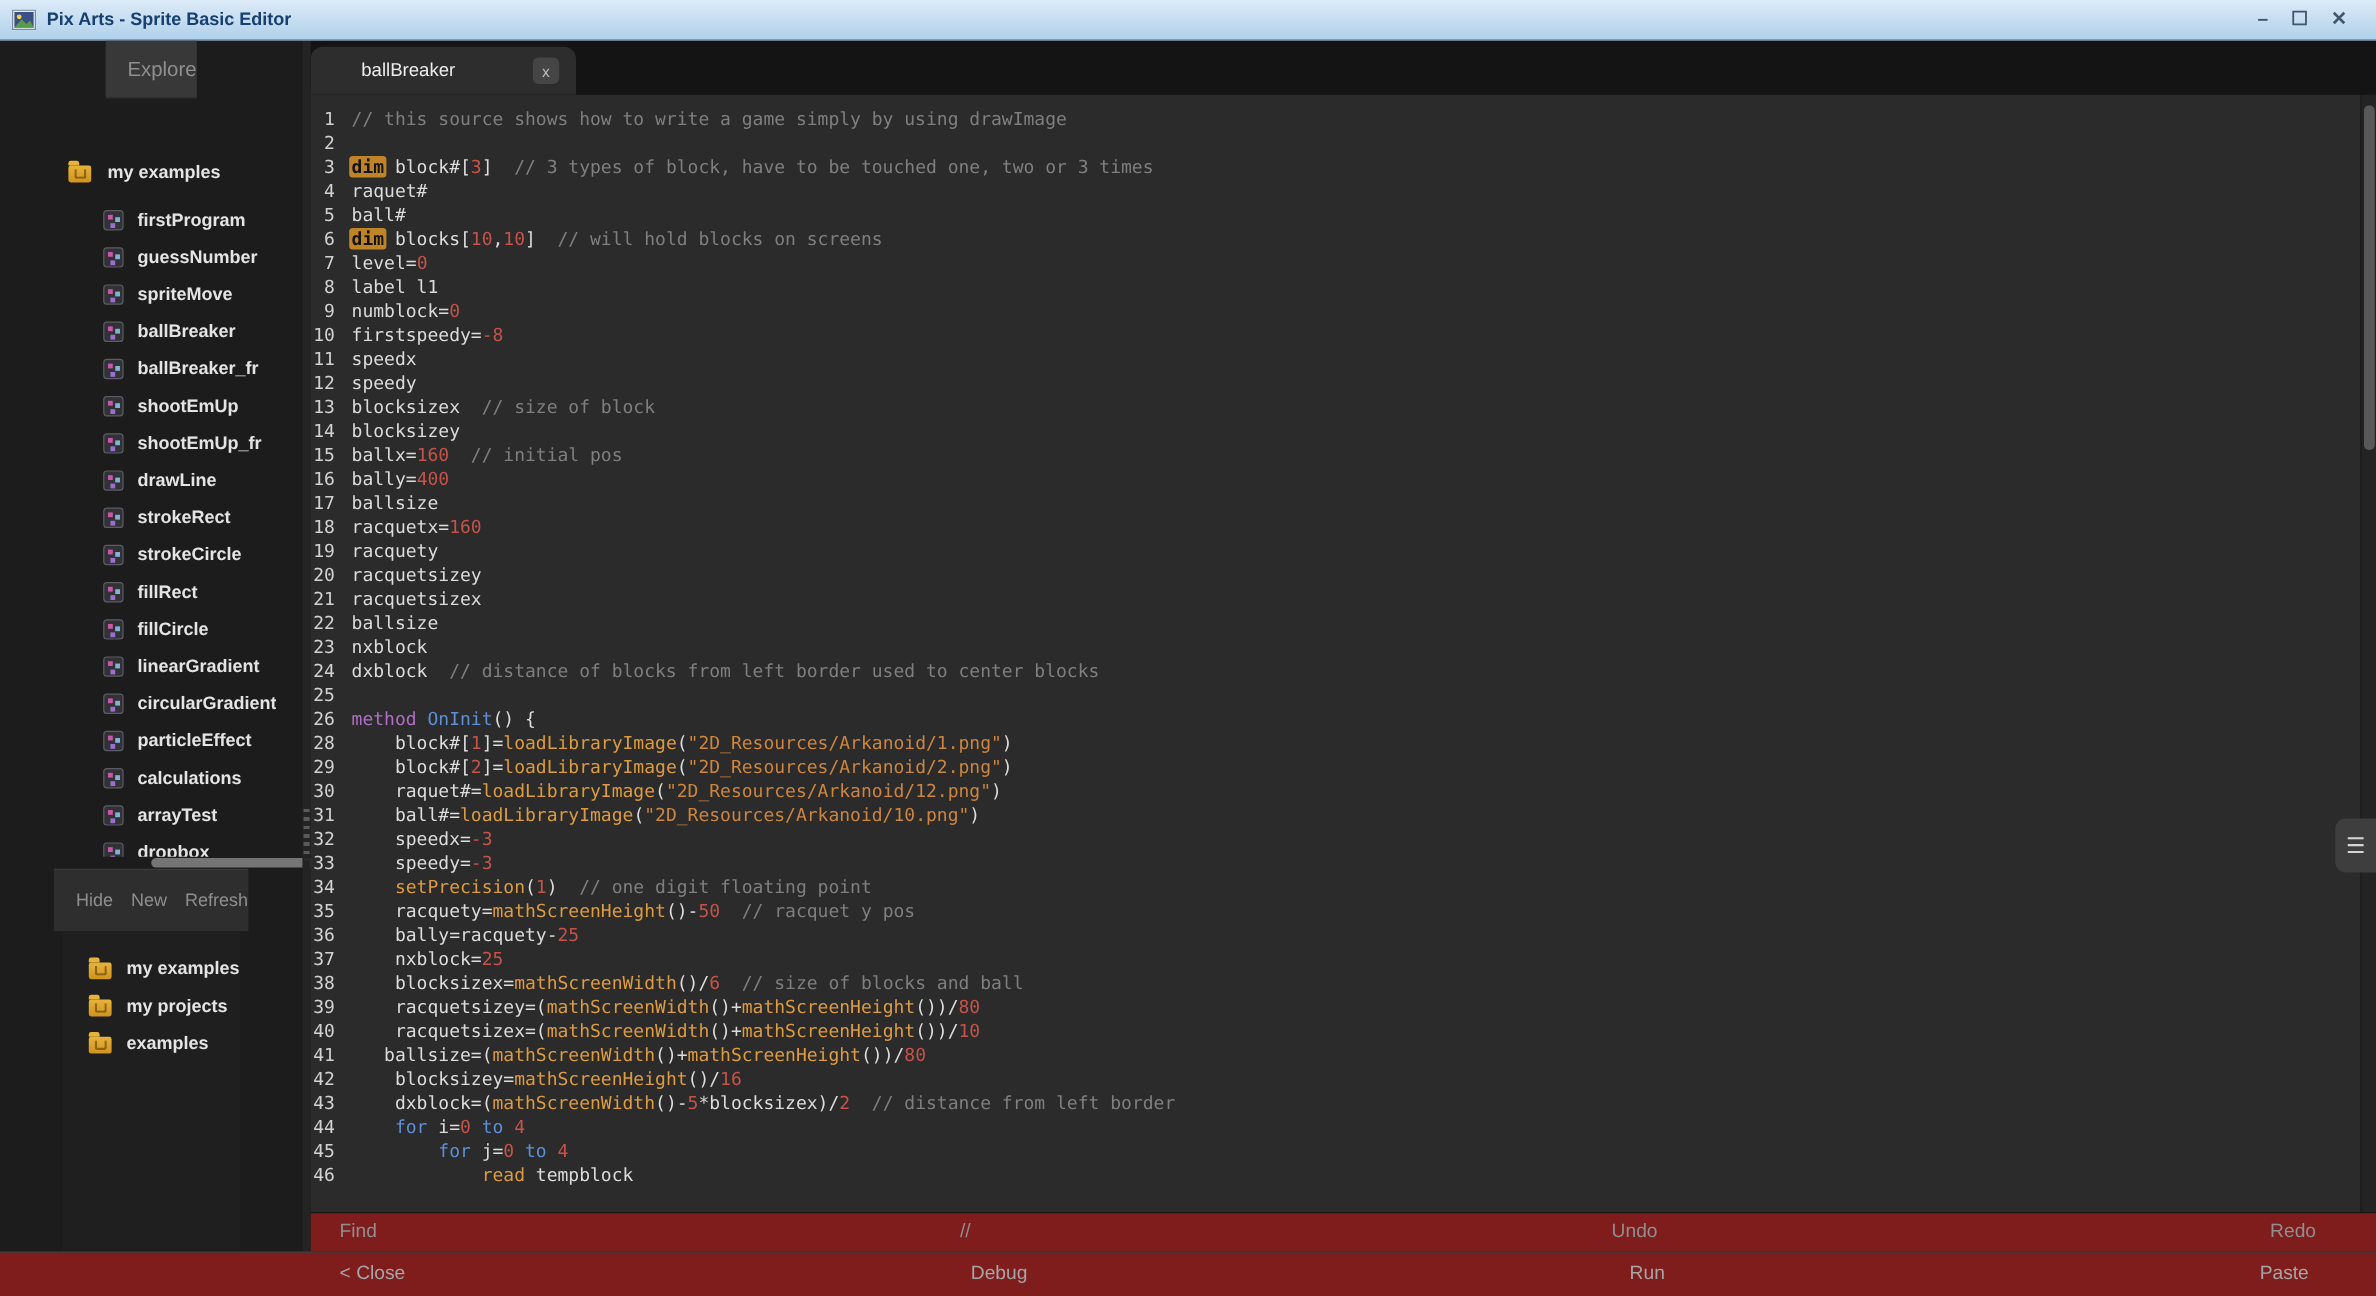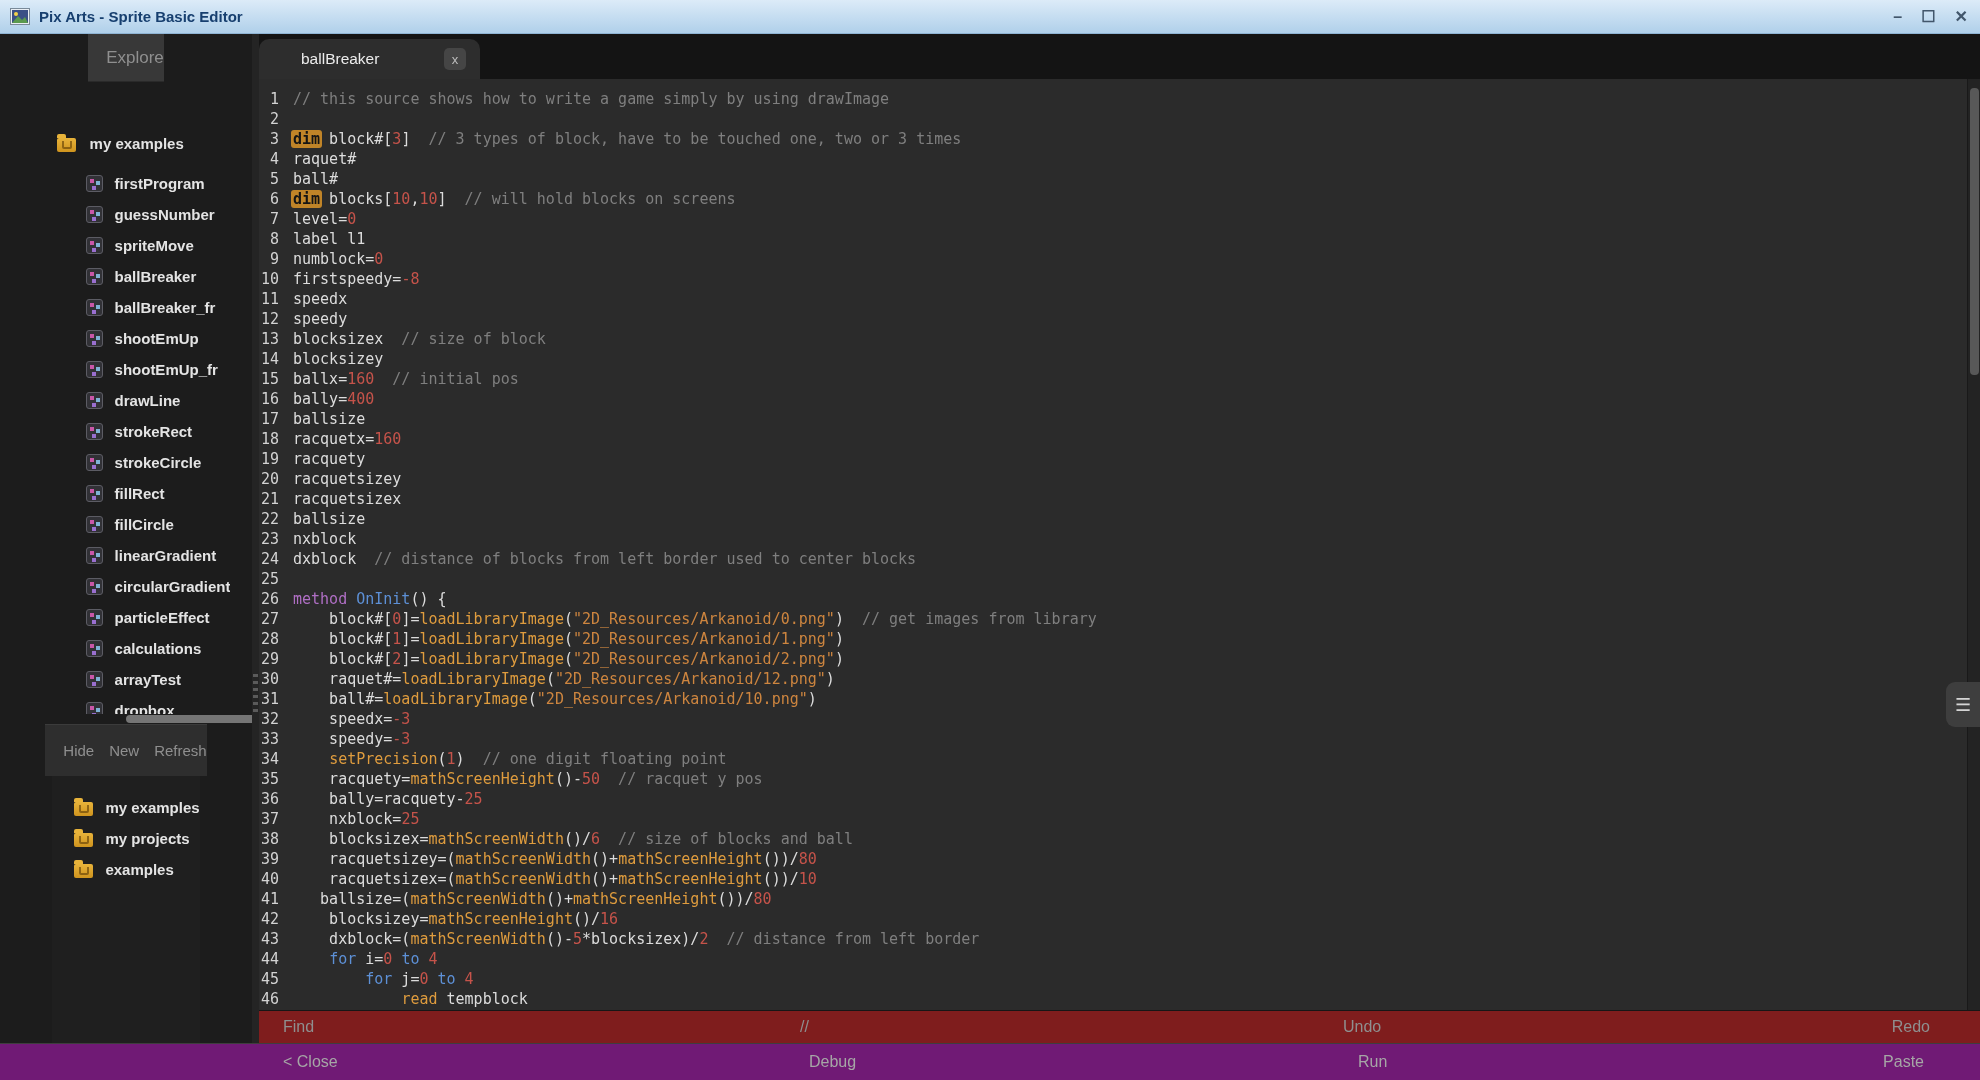--- a/index.html
+++ b/index.html
@@ -2,21 +2,21 @@
 <html style="--titlebar-top: #dcebf8; --titlebar-bottom: #b0d0ea; --title-text: #173f6f; --editor-bg: #2b2b2b; --line-number: #d2d2d2; --folder: #e8b33a; --tok-d: #dcdcdc; --tok-c: #7f7f7f; --tok-n: #c5534a; --tok-s: #cd853f; --tok-f: #df9c3e; --tok-kd-bg: #c08428; --tok-kd-fg: #141414; --tok-km: #b06fc5; --tok-kb: #5d90d6;"><head>
 <meta charset="utf-8">
 <style>
   * { box-sizing: border-box; margin: 0; padding: 0; }
   html, body { width: 1980px; height: 1080px; overflow: hidden; }
   body { background:#1a1a1a; font-family:"Liberation Sans", sans-serif; }
 
   .app { width:1980px; height:1080px; display:flex; flex-direction:column; }
 
   
-  .titlebar { height:34px; flex:none; display:flex; align-items:center; padding:0 12px 0 10px;
+  .titlebar { height:34px; flex:none; display:flex; align-items:center; padding:0 24px 0 10px;
               background:linear-gradient(var(--titlebar-top), var(--titlebar-bottom));
               border-bottom:1px solid #8fb4d4; }
   .app-icon { width:20px; height:17px; display:inline-block; }
   .title-text { color:var(--title-text); font-weight:bold; font-size:15px; margin-left:9px; }
   .win-controls { margin-left:auto; display:flex; gap:19px; align-items:center; }
   .win-btn { color:#42566b; font-size:16px; font-weight:bold; cursor:default; line-height:1; }
 
   
   .body { flex:1; display:flex; min-height:0; }
 
@@ -91,21 +91,21 @@
                  border-radius:9px 0 0 9px; display:flex; align-items:center; justify-content:center;
                  color:#d5d5d5; font-size:18px; cursor:pointer; }
 
   
   .row1 { height:33px; flex:none; background:#7f1d1d; position:relative; border-top:1px solid #161616; }
   .row1 span, .row2 span { position:absolute; top:50%; transform:translateY(-50%);
                  font-size:16px; cursor:default; }
   .row1 span { color:#8f8f8f; }
   .r1-find { left:24px; } .r1-cmt { left:541px; } .r1-undo { left:1084px; } .r1-redo { right:50px; }
 
-  .row2 { height:37px; flex:none; background:#701a75; position:relative; border-top:1px solid #3e3e3e; }
+  .row2 { height:37px; flex:none; background:#7f1d1d; position:relative; border-top:1px solid #3e3e3e; }
   .row2 span { color:#a6a6a6; }
   .r2-close { left:283px; } .r2-debug { left:809px; } .r2-run { left:1358px; } .r2-paste { right:56px; }
 </style>
 </head>
 <body>
 
 <div class="app">
 
   <div class="titlebar">
     <span class="app-icon">
@@ -267,21 +267,20 @@
             <div class="code-line"><span class="ln">17</span><span class="code"><span class="tok-d">ballsize</span></span></div>
             <div class="code-line"><span class="ln">18</span><span class="code"><span class="tok-d">racquetx=</span><span class="tok-n">160</span></span></div>
             <div class="code-line"><span class="ln">19</span><span class="code"><span class="tok-d">racquety</span></span></div>
             <div class="code-line"><span class="ln">20</span><span class="code"><span class="tok-d">racquetsizey</span></span></div>
             <div class="code-line"><span class="ln">21</span><span class="code"><span class="tok-d">racquetsizex</span></span></div>
             <div class="code-line"><span class="ln">22</span><span class="code"><span class="tok-d">ballsize</span></span></div>
             <div class="code-line"><span class="ln">23</span><span class="code"><span class="tok-d">nxblock</span></span></div>
             <div class="code-line"><span class="ln">24</span><span class="code"><span class="tok-d">dxblock</span><span class="tok-c">  // distance of blocks from left border used to center blocks</span></span></div>
             <div class="code-line"><span class="ln">25</span><span class="code"></span></div>
             <div class="code-line"><span class="ln">26</span><span class="code"><span class="tok-km">method</span><span class="tok-d"> </span><span class="tok-kb">OnInit</span><span class="tok-d">() {</span></span></div>
-            <div class="code-line"><span class="ln">27</span><span class="code"><span class="tok-d">    block#[</span><span class="tok-n">0</span><span class="tok-d">]=</span><span class="tok-f">loadLibraryImage</span><span class="tok-d">(</span><span class="tok-s">"2D_Resources/Arkanoid/0.png"</span><span class="tok-d">)</span><span class="tok-c">  // get images from library</span></span></div>
             <div class="code-line"><span class="ln">28</span><span class="code"><span class="tok-d">    block#[</span><span class="tok-n">1</span><span class="tok-d">]=</span><span class="tok-f">loadLibraryImage</span><span class="tok-d">(</span><span class="tok-s">"2D_Resources/Arkanoid/1.png"</span><span class="tok-d">)</span></span></div>
             <div class="code-line"><span class="ln">29</span><span class="code"><span class="tok-d">    block#[</span><span class="tok-n">2</span><span class="tok-d">]=</span><span class="tok-f">loadLibraryImage</span><span class="tok-d">(</span><span class="tok-s">"2D_Resources/Arkanoid/2.png"</span><span class="tok-d">)</span></span></div>
             <div class="code-line"><span class="ln">30</span><span class="code"><span class="tok-d">    raquet#=</span><span class="tok-f">loadLibraryImage</span><span class="tok-d">(</span><span class="tok-s">"2D_Resources/Arkanoid/12.png"</span><span class="tok-d">)</span></span></div>
             <div class="code-line"><span class="ln">31</span><span class="code"><span class="tok-d">    ball#=</span><span class="tok-f">loadLibraryImage</span><span class="tok-d">(</span><span class="tok-s">"2D_Resources/Arkanoid/10.png"</span><span class="tok-d">)</span></span></div>
             <div class="code-line"><span class="ln">32</span><span class="code"><span class="tok-d">    speedx=</span><span class="tok-n">-3</span></span></div>
             <div class="code-line"><span class="ln">33</span><span class="code"><span class="tok-d">    speedy=</span><span class="tok-n">-3</span></span></div>
             <div class="code-line"><span class="ln">34</span><span class="code"><span class="tok-d">    </span><span class="tok-f">setPrecision</span><span class="tok-d">(</span><span class="tok-n">1</span><span class="tok-d">)</span><span class="tok-c">  // one digit floating point</span></span></div>
             <div class="code-line"><span class="ln">35</span><span class="code"><span class="tok-d">    racquety=</span><span class="tok-f">mathScreenHeight</span><span class="tok-d">()-</span><span class="tok-n">50</span><span class="tok-c">  // racquet y pos</span></span></div>
             <div class="code-line"><span class="ln">36</span><span class="code"><span class="tok-d">    bally=racquety-</span><span class="tok-n">25</span></span></div>
             <div class="code-line"><span class="ln">37</span><span class="code"><span class="tok-d">    nxblock=</span><span class="tok-n">25</span></span></div>

